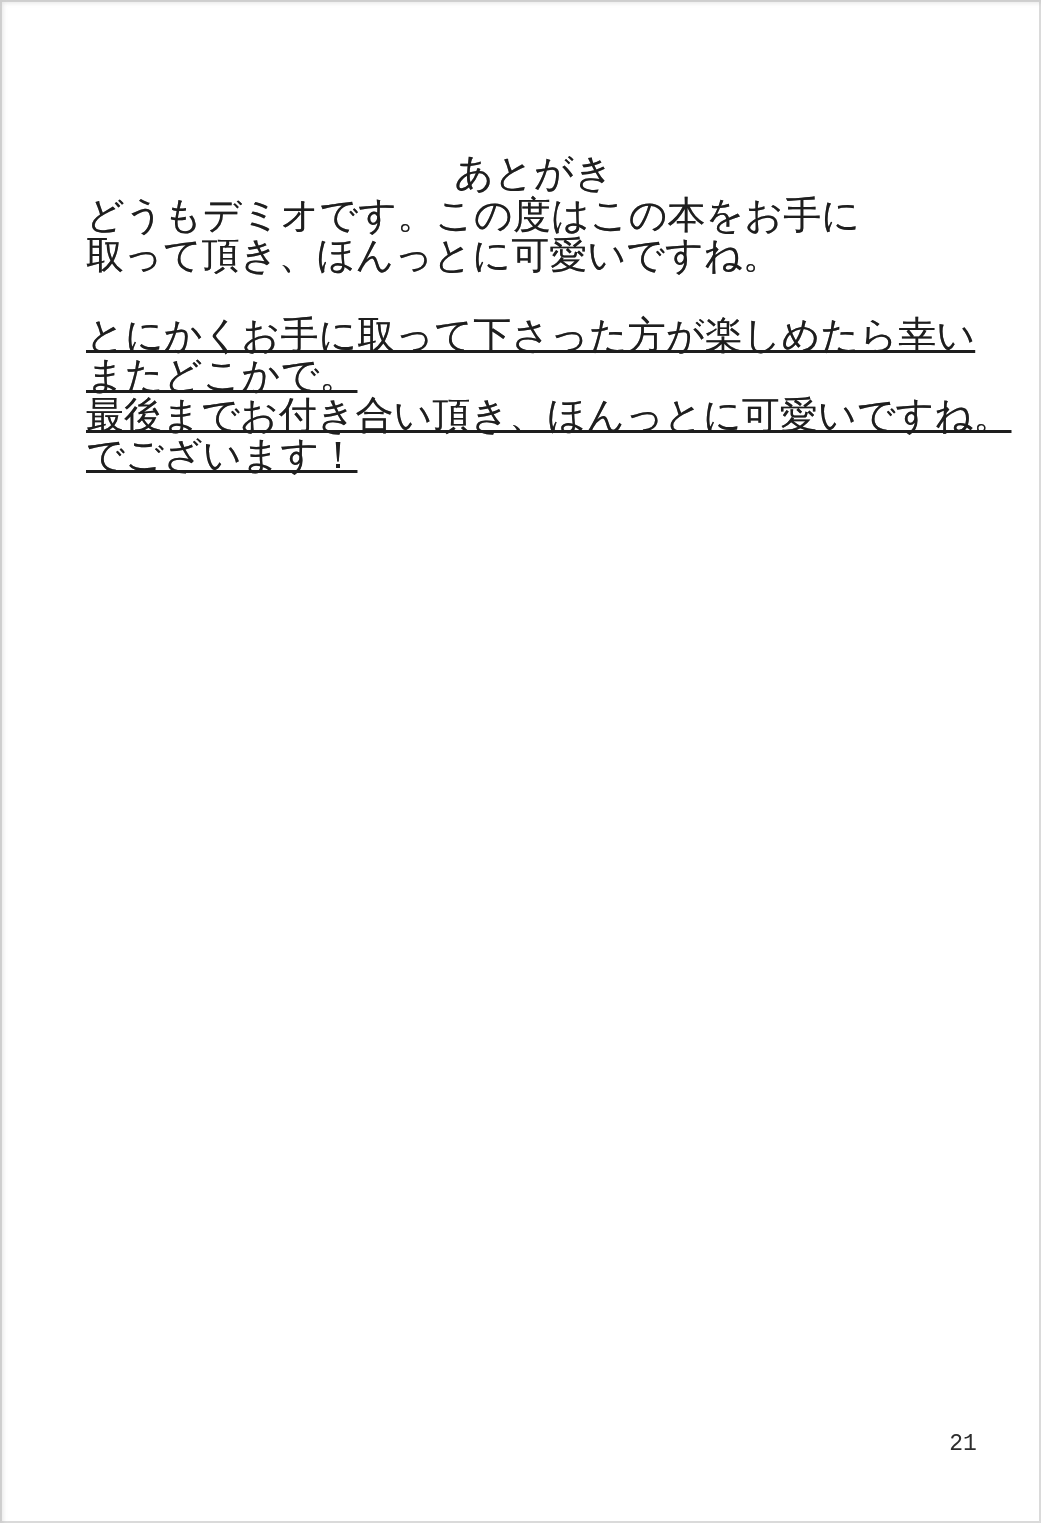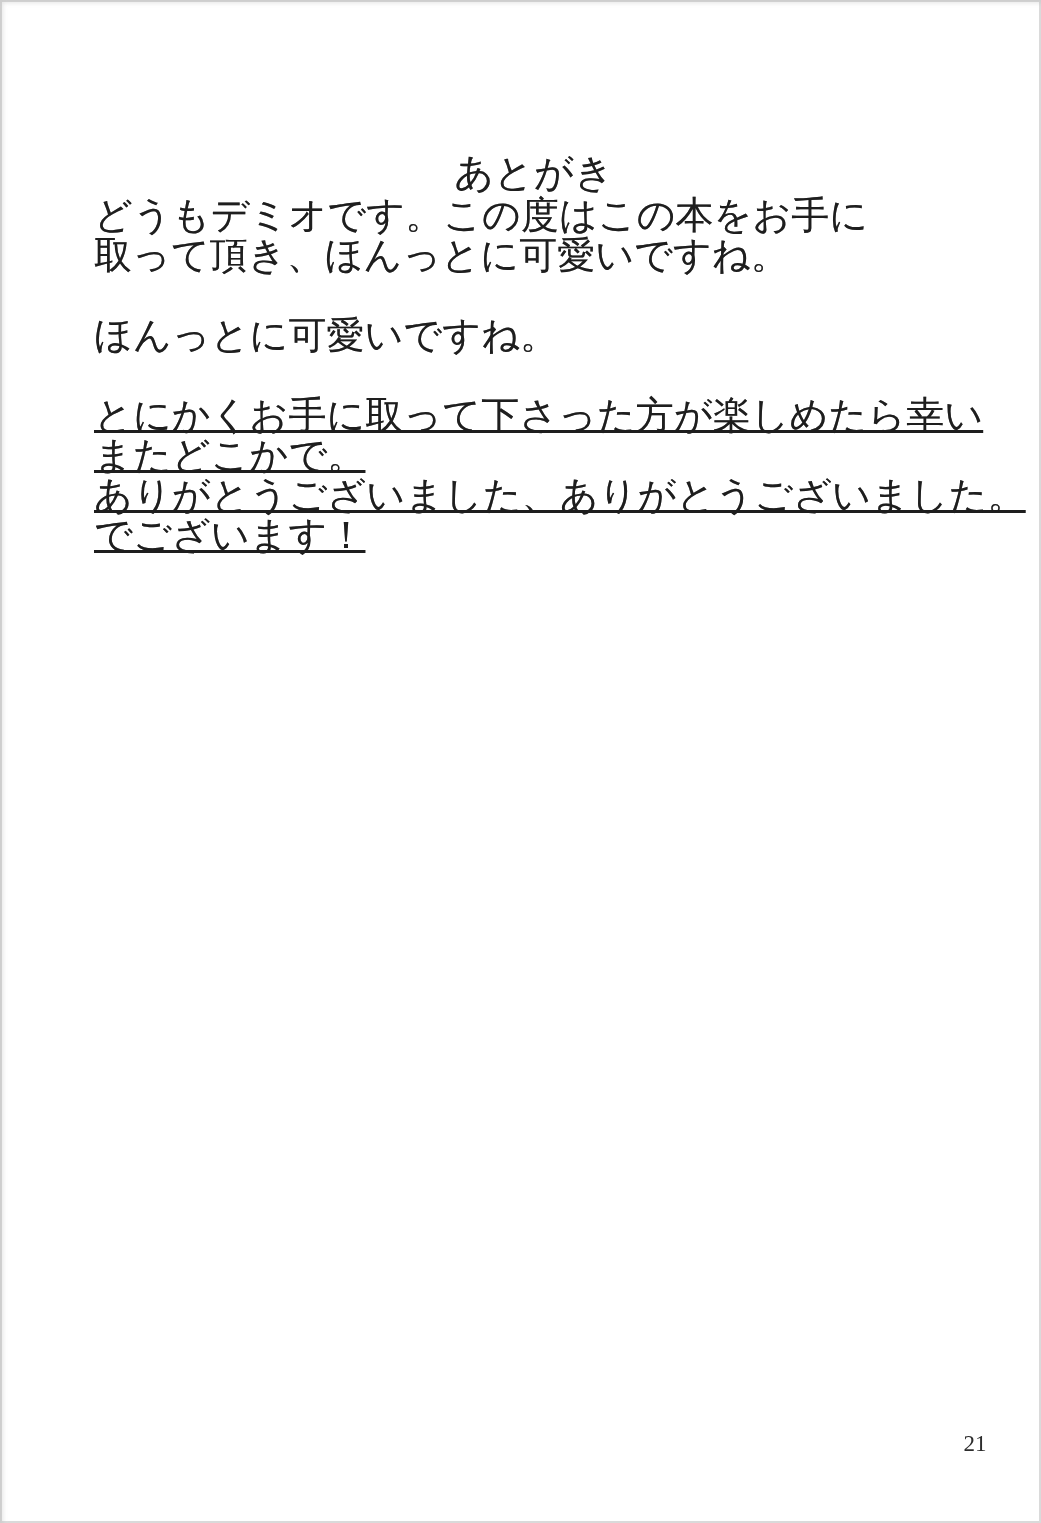--- a/index.html
+++ b/index.html
@@ -35,62 +35,60 @@
     text-shadow: 0 0 0.5px rgba(20,20,20,0.55);
   }
   .page-title {
     text-align: center;
     font-size: 39px;
     line-height: 45px;
     
     margin-left: -28px;
   }
   .paragraph {
-    margin: 0 0 40px 9px;
+    margin: 0 0 40px 1px;
   }
   .paragraph:last-child {
     margin-bottom: 0;
     text-decoration: underline;
   }
   .line {
     white-space: nowrap;
   }
   .page-number {
     position: absolute;
     left: 946px;
     top: 1431px;
     width: 34px;
     text-align: center;
-    font-family: Liberation Serif, serif;
+    font-family: Liberation Mono, monospace;
     font-size: 23px;
     line-height: 26px;
     color: #2d2d2d;
-    margin-left: 12px;
   }
 </style>
 </head>
 <body>
 
 <div class="scan-edge"></div>
 
 <div class="page-content">
 
   <div class="page-title">あとがき</div>
 
   <div class="paragraph">
     <div class="line">どうもデミオです。この度はこの本をお手に</div>
     <div class="line">取って頂き、ほんっとに可愛いですね。</div>
   </div>
 
   <div class="paragraph">
-    <div class="line">ほんっとに可愛いですね。</div>
   </div>
 
   <div class="paragraph">
     <div class="line">とにかくお手に取って下さった方が楽しめたら幸い</div>
     <div class="line">またどこかで。</div>
-    <div class="line">ありがとうございました、ありがとうございました。</div>
+    <div class="line">最後までお付き合い頂き、ほんっとに可愛いですね。</div>
     <div class="line">でございます！</div>
   </div>
 
 </div>
 
 <div class="page-number">21</div>
 
 </body></html>

